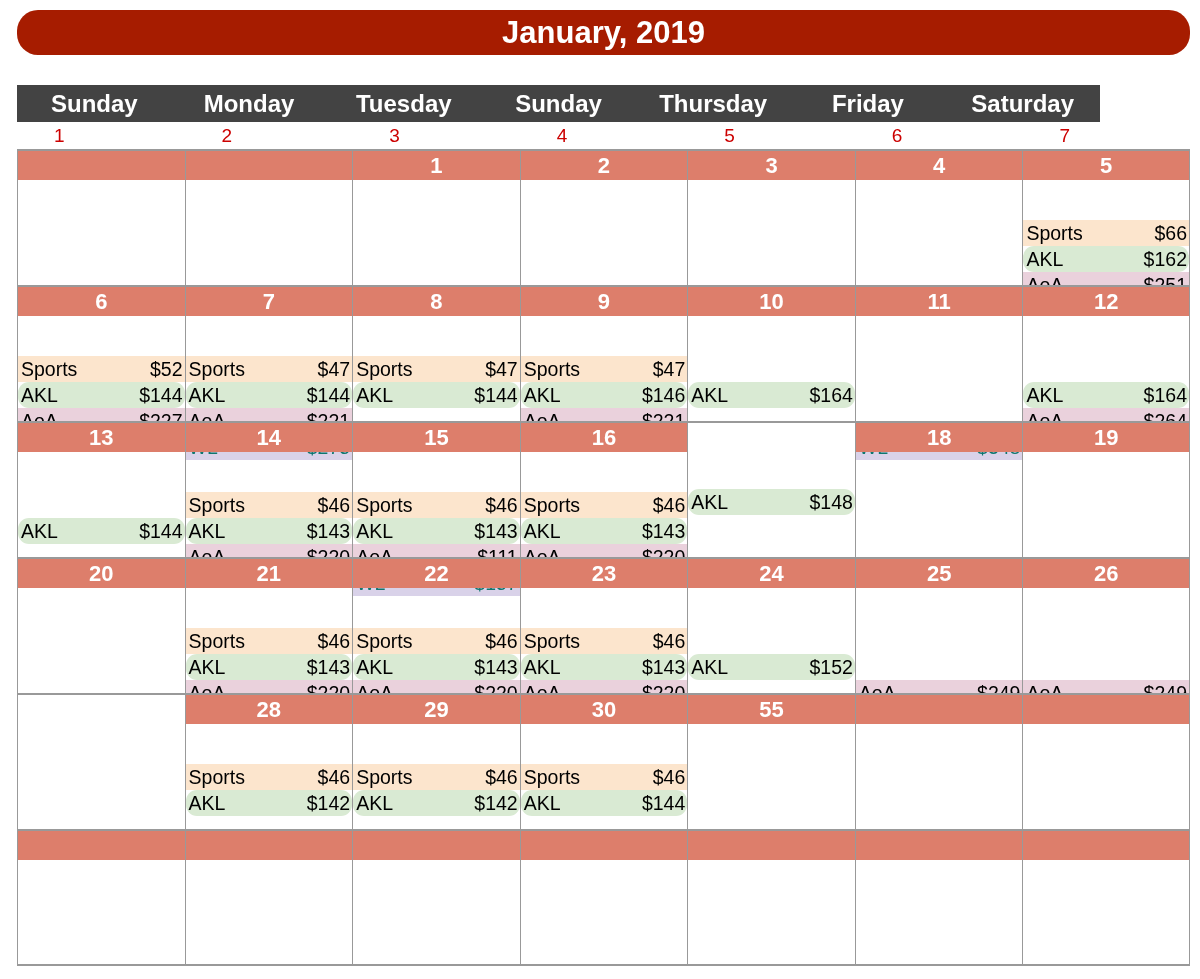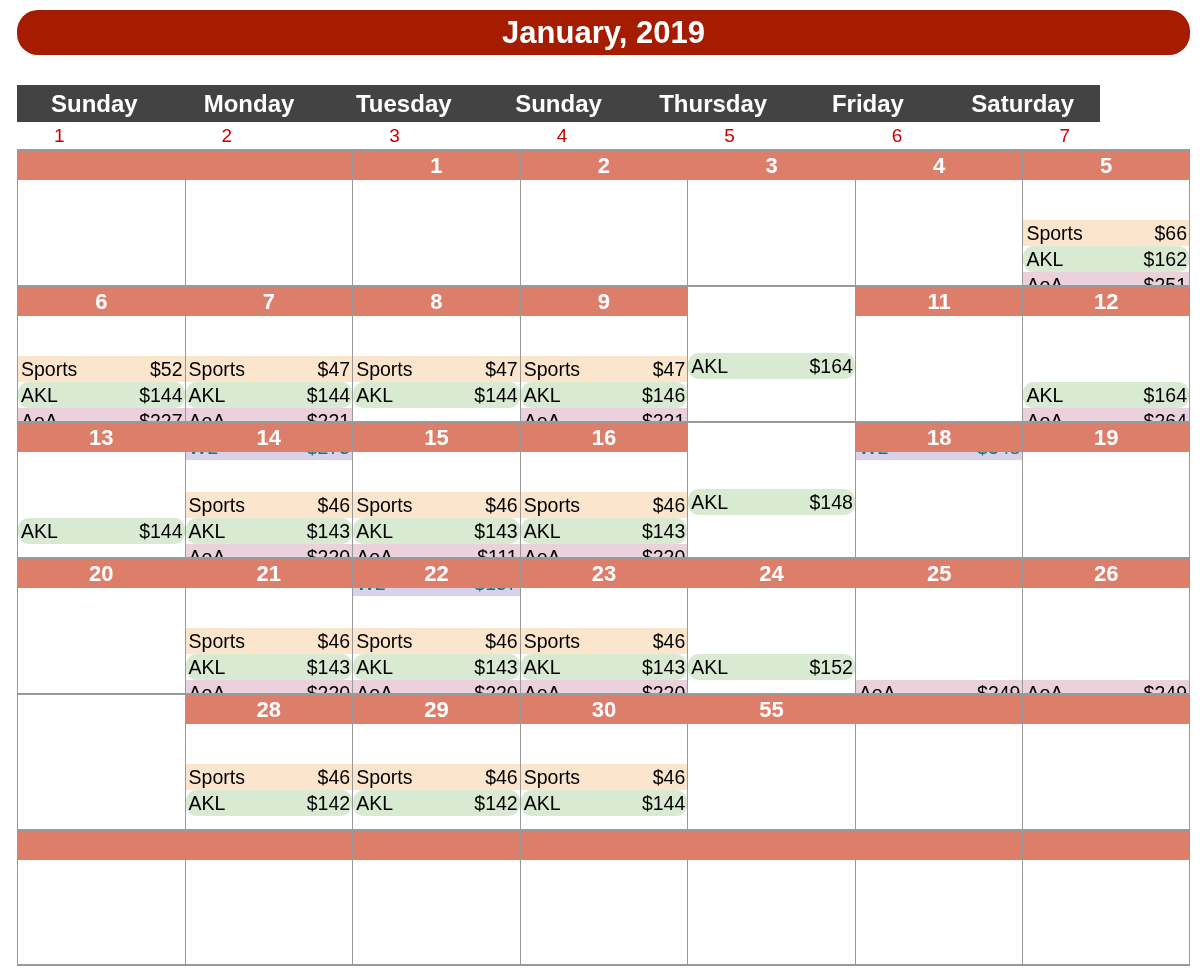--- a/index.html
+++ b/index.html
@@ -164,20 +164,21 @@
             <span>AKL</span>
             <span>$146</span>
           </div>
           <div class="entry aoa" style="top: 53px;">
             <span>AoA</span>
             <span>$221</span>
           </div>
         </div>
       </div>
       <div class="cell">
+        <div class="date-band">10</div>
         <div class="entries">
           <div class="entry akl" style="top: 27px;">
             <span>AKL</span>
             <span>$164</span>
           </div>
         </div>
       </div>
       <div class="cell">
         <div class="date-band">11</div>
         <div class="entries">

